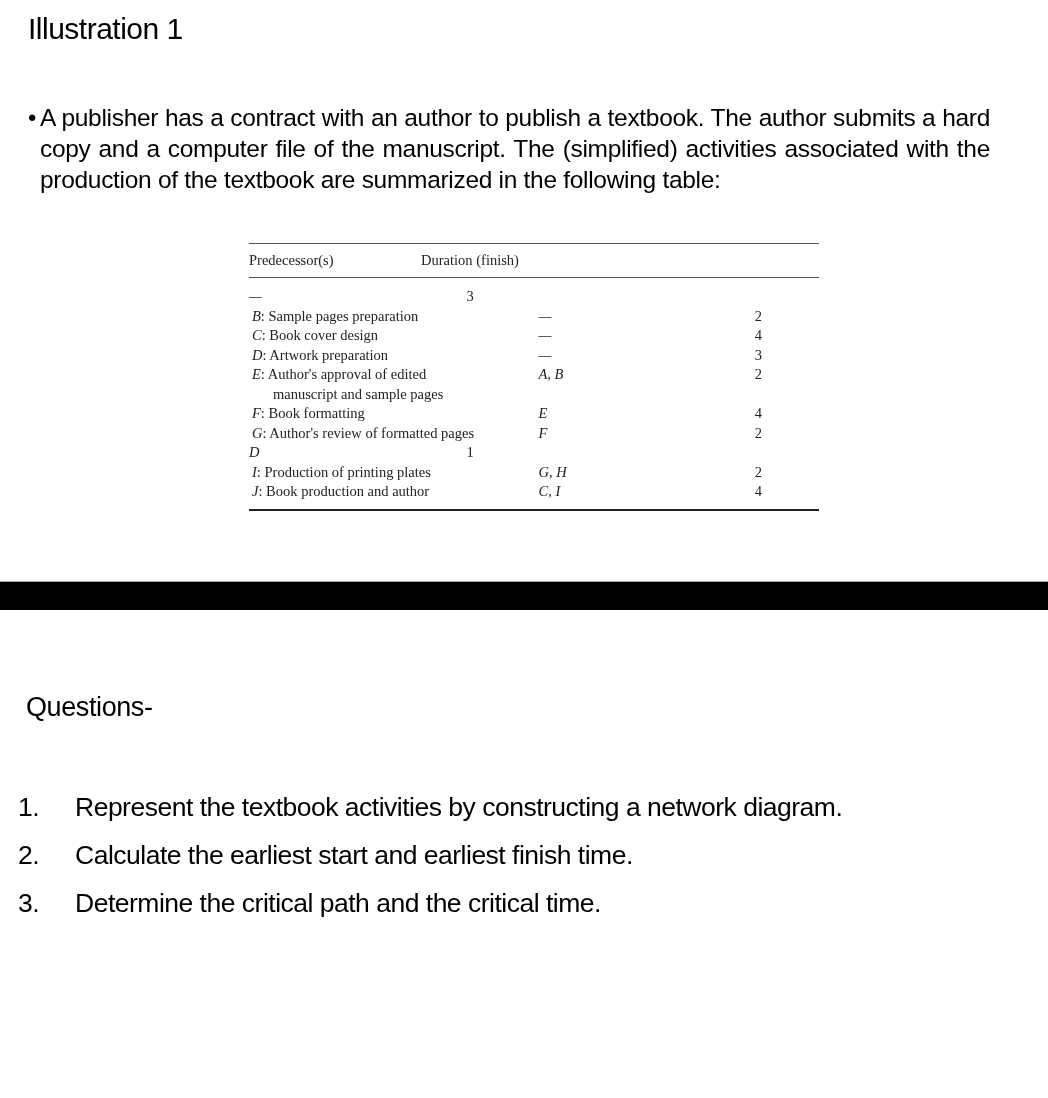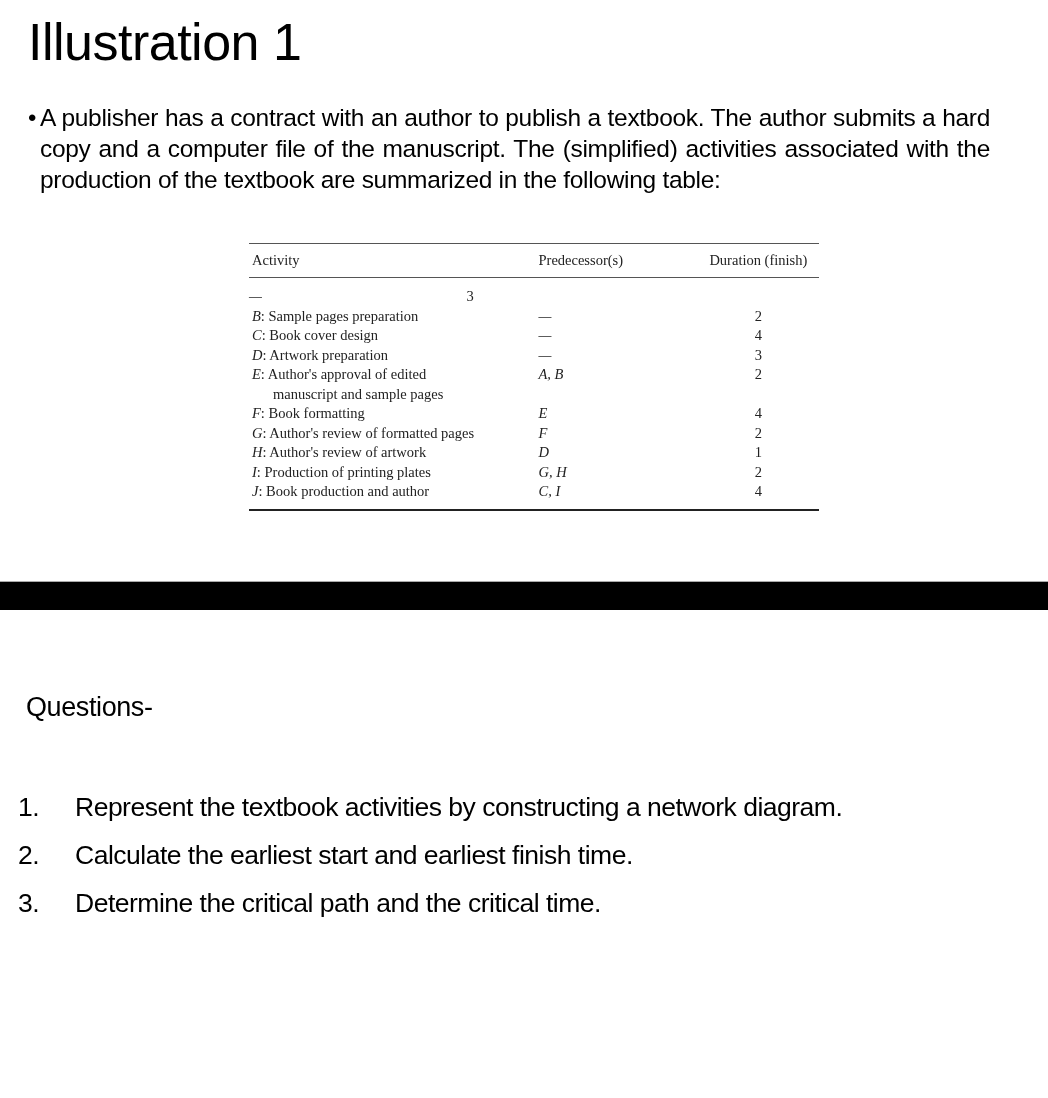--- a/index.html
+++ b/index.html
@@ -2,21 +2,21 @@
 <html><head>
   <meta charset="utf-8">
   <style>
     html, body { margin: 0; padding: 0; background: #ffffff; }
     body {
       width: 1048px; height: 1098px; position: relative; overflow: hidden;
       font-family: "Liberation Sans", "DejaVu Sans", sans-serif; color: #000;
     }
     .title {
       position: absolute; left: 28px; top: 12px;
-      font-size: 52px; font-weight: normal; letter-spacing: -0.5px;
+      font-size: 30px; font-weight: normal; letter-spacing: -0.5px;
       font-family: "Liberation Sans Narrow", "Liberation Sans", sans-serif;
     }
     .bullet-wrap {
       position: absolute; left: 28px; top: 102px; width: 962px;
       font-size: 24.5px; line-height: 31px; text-align: justify;
       transform-origin: left top;
     }
     .bullet-wrap .dot {
       position: absolute; left: 0; top: 0; font-size: 24px;
     }
@@ -70,21 +70,20 @@
 <div class="title">Illustration 1</div>
 
 <div class="bullet-wrap">
   <span class="dot">•</span>
   <span class="text">A publisher has a contract with an author to publish a textbook. The author submits a hard copy and a computer file of the manuscript. The (simplified) activities associated with the production of the textbook are summarized in the following table:</span>
 </div>
 
 <div class="tbl">
   <div class="rule-top"></div>
   <div class="hdr">
-    <div class="c1">Activity</div>
     <div class="c2">Predecessor(s)</div>
     <div class="c3">Duration (finish)</div>
   </div>
   <div class="rule-mid"></div>
   <div class="body-rows">
     <div class="row">
       <div class="c2">—</div>
       <div class="c3">3</div>
     </div>
     <div class="row">
@@ -116,21 +115,20 @@
       <div class="c1"><span class="letter">F</span>: <span>Book formatting</span></div>
       <div class="c2">E</div>
       <div class="c3">4</div>
     </div>
     <div class="row">
       <div class="c1"><span class="letter">G</span>: <span>Author's review of formatted pages</span></div>
       <div class="c2">F</div>
       <div class="c3">2</div>
     </div>
     <div class="row">
-      <div class="c1"><span class="letter">H</span>: <span>Author's review of artwork</span></div>
       <div class="c2">D</div>
       <div class="c3">1</div>
     </div>
     <div class="row">
       <div class="c1"><span class="letter">I</span>: <span>Production of printing plates</span></div>
       <div class="c2">G, H</div>
       <div class="c3">2</div>
     </div>
     <div class="row">
       <div class="c1"><span class="letter">J</span>: <span>Book production and author</span></div>

